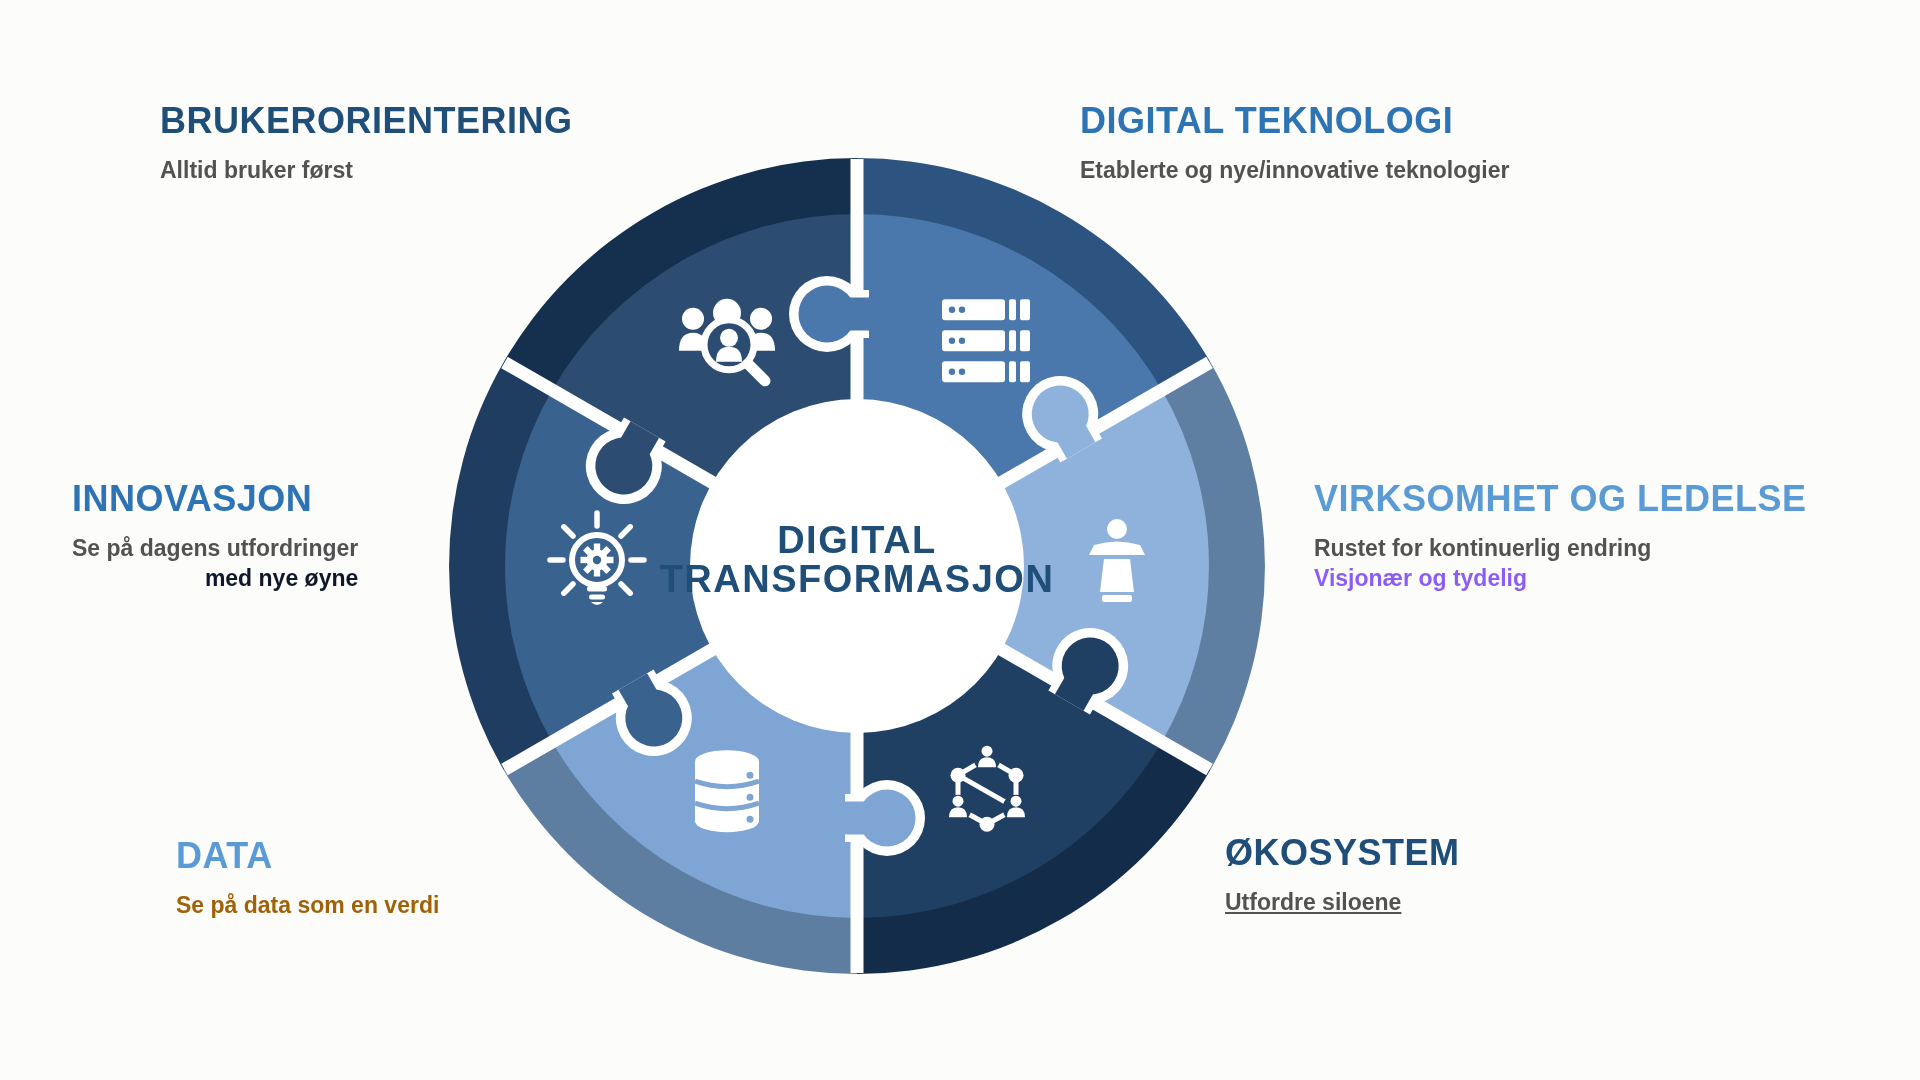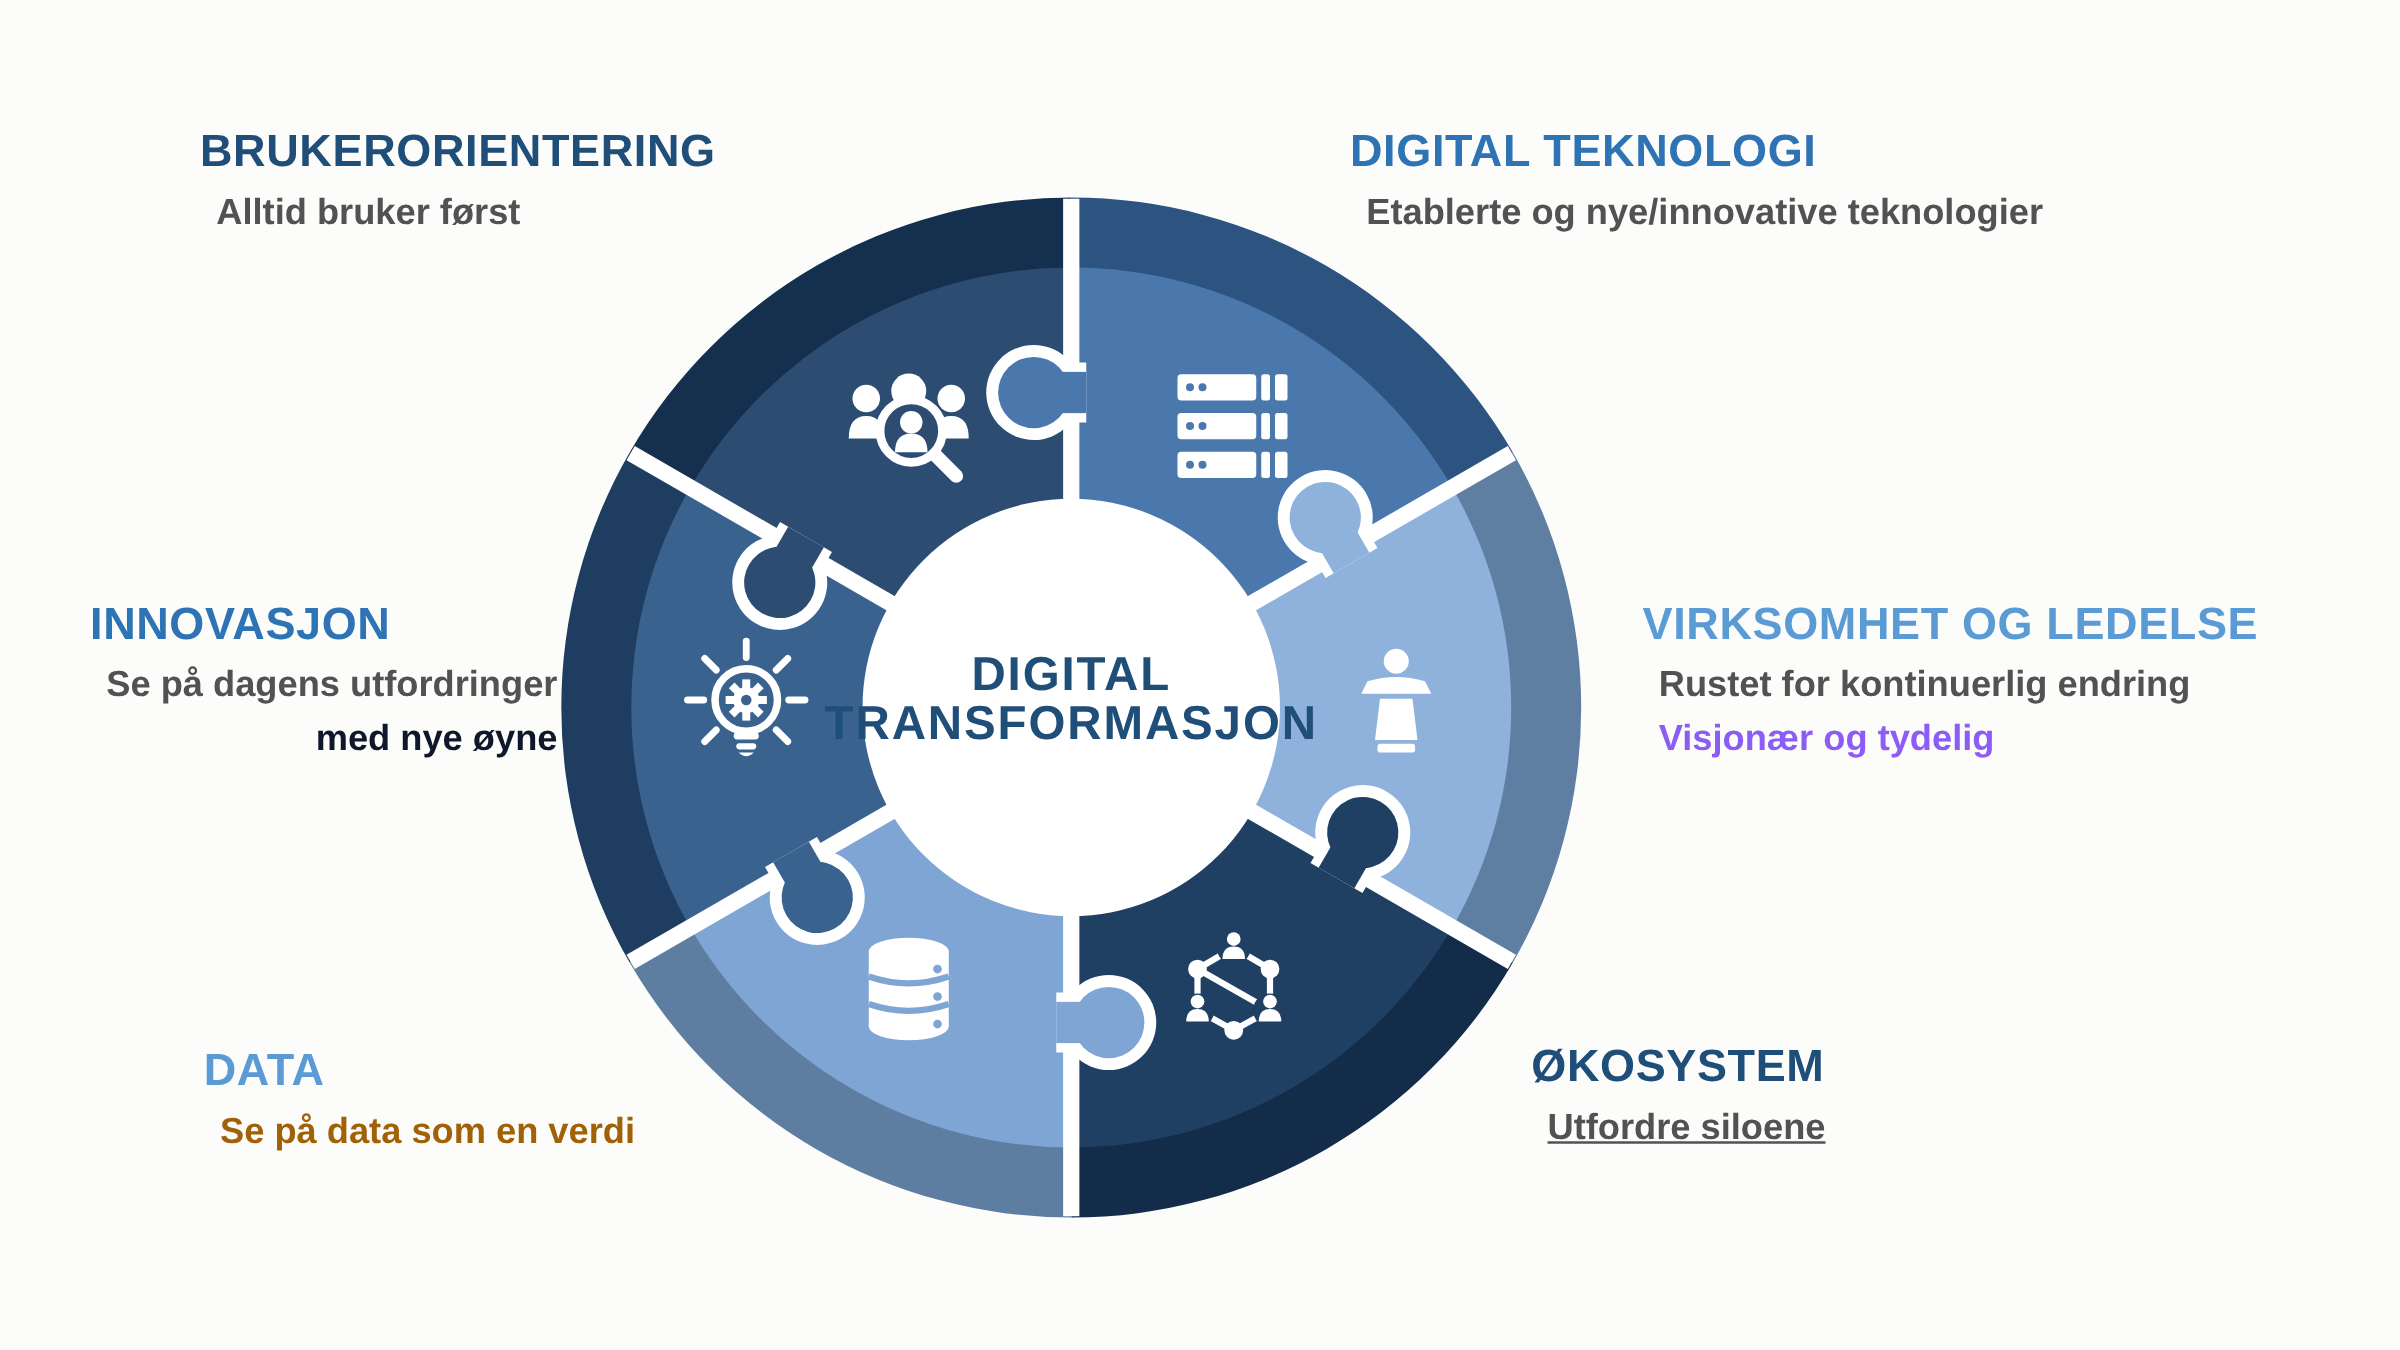--- a/index.html
+++ b/index.html
@@ -9,21 +9,21 @@
     background:#fcfcfb;position:relative;
   }
   .stage{position:absolute;left:0;top:0;width:1920px;height:964px;}
   #wheel{position:absolute;left:0;top:0;}
   .tb{position:absolute;}
   .seg-title{
     font-size:36px;font-weight:bold;letter-spacing:.5px;
     margin:0 0 13px 0;white-space:nowrap;
   }
   .seg-desc{
-    font-size:29px;font-weight:bold;line-height:30px;margin:13px;white-space:nowrap;
+    font-size:23px;font-weight:bold;line-height:30px;margin:0;white-space:nowrap;
   }
   .center-label{
     position:absolute;left:657px;top:521px;width:400px;text-align:center;
     font-weight:bold;font-size:38px;line-height:39px;letter-spacing:1.5px;
   }
 </style>
 </head>
 <body style="background: rgb(252, 252, 251);">
 
 <div class="stage">
@@ -192,21 +192,21 @@
     <div class="seg-desc" style="color: rgb(82, 82, 82);">Rustet for kontinuerlig endring</div>
     <div class="seg-desc" style="color: #8b5cf6;">Visjonær og tydelig</div>
   </div>
 
   <div class="tb" style="left:1225px;top:832px;">
     <div class="seg-title" style="color: rgb(31, 78, 121);">ØKOSYSTEM</div>
     <div class="seg-desc" style="color: rgb(82, 82, 82); text-decoration: underline;">Utfordre siloene</div>
     <div class="seg-desc" style="color: rgb(82, 82, 82);"></div>
   </div>
 
-  <div class="tb" style="left:163px;top:835px;">
+  <div class="tb" style="left:176px;top:835px;">
     <div class="seg-title" style="color: rgb(91, 155, 213);">DATA</div>
     <div class="seg-desc" style="color: #a16207;">Se på data som en verdi</div>
     <div class="seg-desc" style="color: rgb(82, 82, 82);"></div>
   </div>
 
   <div class="tb" style="left:72px;top:478px;">
     <div class="seg-title" style="color: rgb(46, 116, 181);">INNOVASJON</div>
     <div class="seg-desc" style="color: rgb(82, 82, 82);">Se på dagens utfordringer</div>
     <div class="seg-desc" style="color: #0f172a; text-align: right;">med nye øyne</div>
   </div>

